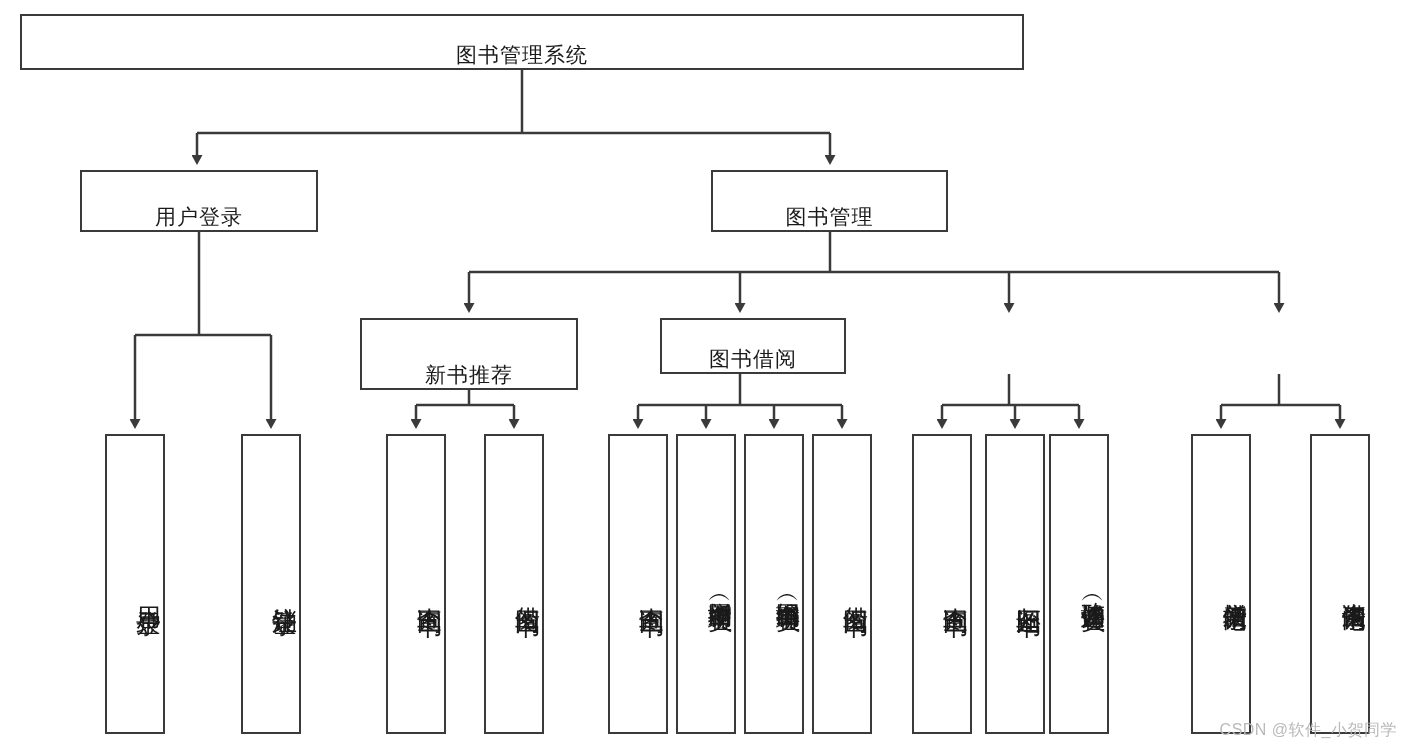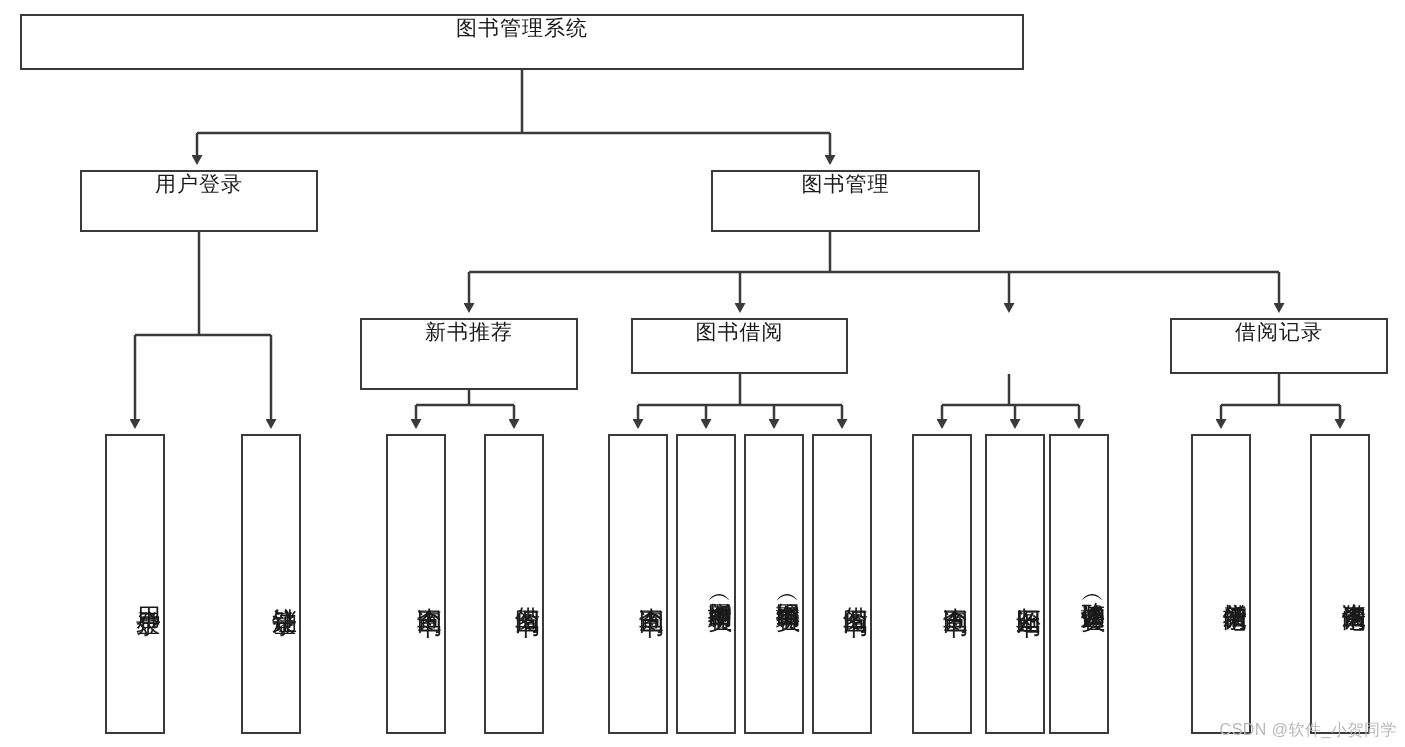--- a/index.html
+++ b/index.html
@@ -25,21 +25,21 @@
     width: 1405px;
     height: 747px;
     pointer-events: none;
   }
   .node {
     position: absolute;
     box-sizing: border-box;
     border: 2.5px solid #3a3a3a;
     background: #ffffff;
     display: flex;
-    align-items: flex-start;
+    align-items: flex-end;
     justify-content: center;
     color: #1a1a1a;
     line-height: 1.18;
   }
   .node.horiz {
     font-size: 21px;
     letter-spacing: 1px;
     padding: 0 4px;
     text-align: center;
   }
@@ -130,36 +130,33 @@
   </svg>
 
   <div class="node root" style="left:20px; top:14px; width:1004px; height:56px;">
     <span>图书管理系统</span>
   </div>
 
   <div class="node horiz" style="left:80px; top:170px; width:238px; height:62px;">
     <span>用户登录</span>
   </div>
 
-  <div class="node horiz" style="left:711px; top:170px; width:269px; height:62px;">
+  <div class="node horiz" style="left:711px; top:170px; width:237px; height:62px;">
     <span>图书管理</span>
   </div>
 
   <div class="node horiz" style="left:360px; top:318px; width:218px; height:72px;">
     <span>新书推荐</span>
   </div>
 
-  <div class="node horiz" style="left:631px; top:318px; width:217px; height:56px;">
+  <div class="node horiz" style="left:660px; top:318px; width:186px; height:56px;">
     <span>图书借阅</span>
   </div>
 
 
-  <div class="node horiz" style="left:1170px; top:318px; width:218px; height:56px;">
-    <span>借阅记录</span>
-  </div>
 
   <div class="node leaf" style="left:105px; top:434px; width:60px; height:300px;">
     <span>用户登录</span>
   </div>
 
   <div class="node leaf" style="left:241px; top:434px; width:60px; height:300px;">
     <span>注销登录</span>
   </div>
 
   <div class="node leaf" style="left:386px; top:434px; width:60px; height:300px;">

